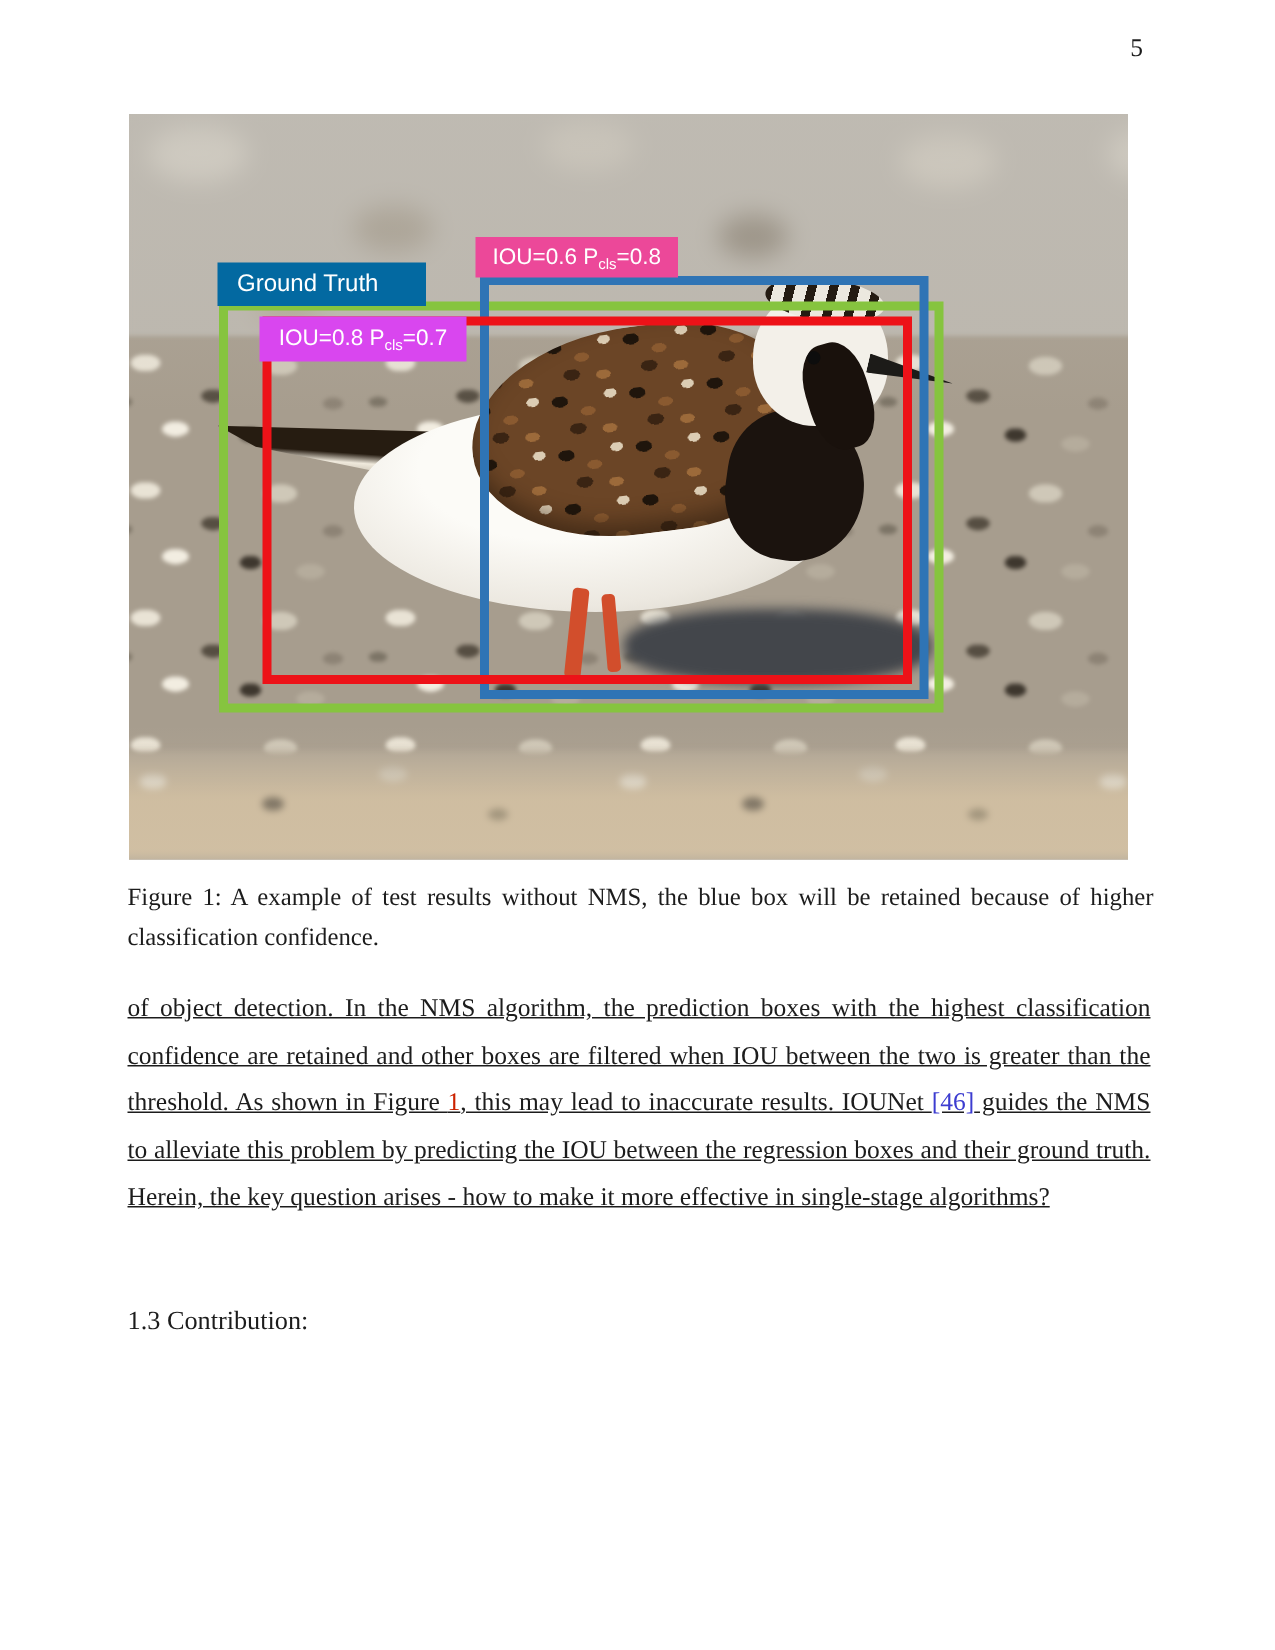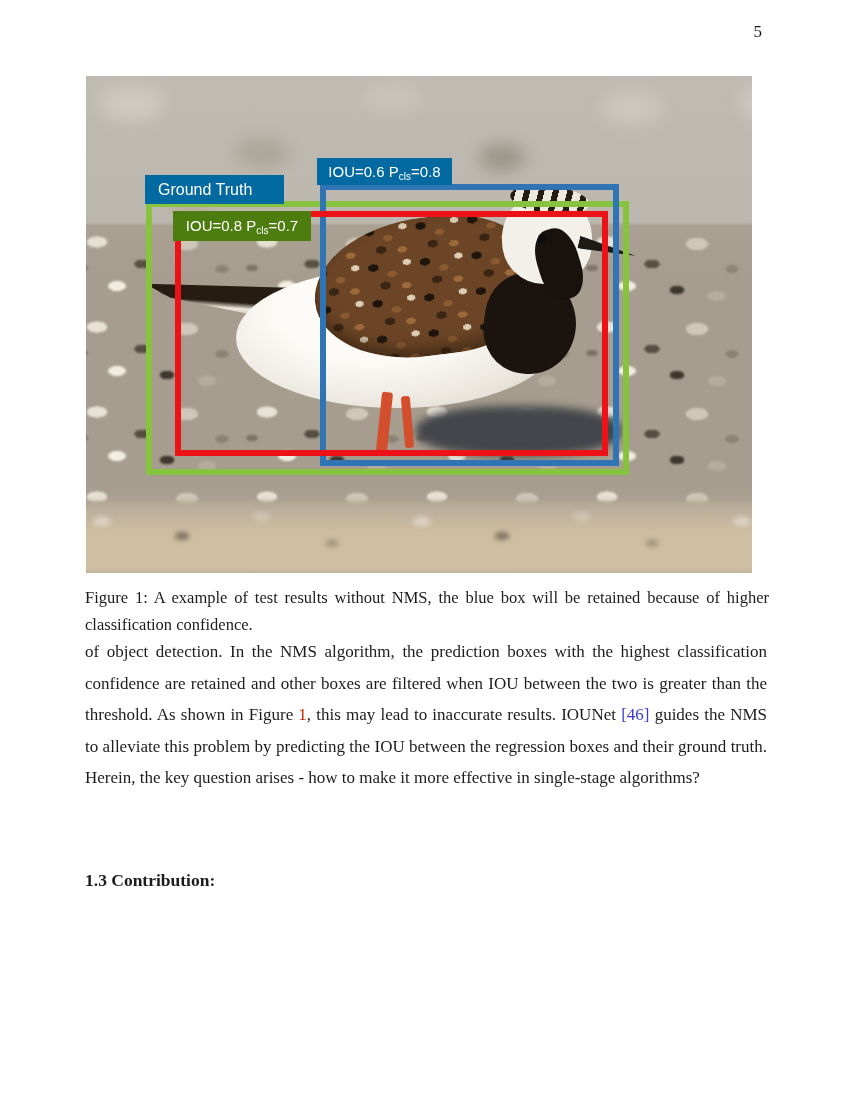--- a/index.html
+++ b/index.html
@@ -88,33 +88,33 @@
   
   .bbox { position:absolute; box-sizing:border-box; }
   .bbox-green { left:60px; top:125px; width:483px; height:274px; border:6px solid #86c43f; z-index:1; }
   .bbox-blue  { left:234px; top:108px; width:299px; height:282px; border:6px solid #2f74b5; z-index:2; }
   .bbox-red   { left:89px;  top:135px; width:433px; height:245px; border:6px solid #ed1218; z-index:3; }
   .bbox-label { position:absolute; color:#ffffff;
     font-family:"Liberation Sans","DejaVu Sans",sans-serif; white-space:nowrap; }
   .lbl-green { left:59px; top:99px; width:139px; height:29px; line-height:29px;
     padding-left:13px; font-size:16px; background:#0369a1; z-index:1; box-sizing:border-box; }
   .lbl-blue { left:231px; top:82px; width:135px; height:27px; line-height:27px;
-    text-align:center; font-size:15px; background:#0369a1; z-index:2; }
+    text-align:center; font-size:15px; background:#ec4899; z-index:2; }
   .lbl-red { left:87px; top:135px; width:138px; height:30px; line-height:30px;
-    text-align:center; font-size:15px; background:#4d7c0f; z-index:3; }
+    text-align:center; font-size:15px; background:#d946ef; z-index:3; }
   .bbox-label sub { font-size:10px; vertical-align:baseline; position:relative; top:3px; }
 
   
   .caption { position:absolute; left:85px; top:584px; width:684px; font-size:16.5px;
     line-height:27px; text-align:justify; }
   .bodytext { position:absolute; left:85px; width:682px; font-size:17px;
     line-height:31.6px; text-align:justify; }
-  .para1 { top:636px; }
+  .para1 { top:656px;text-decoration:underline; }
   .para2 { top:927px; text-align-last:justify; }
-  .heading { position:absolute; left:85px; top:870px; font-size:17.5px; font-weight:bold; }
+  .heading { position:absolute; left:85px; top:870px; font-size:17.5px; font-weight:normal; }
   .figlink { color:#cc2200; text-decoration:none; cursor:pointer; }
   .citelink { color:#3c3cd0; text-decoration:none; cursor:pointer; }
 </style>
 </head>
 <body>
 
 <div id="page">
 
   <div id="pagenum">5</div>
 

